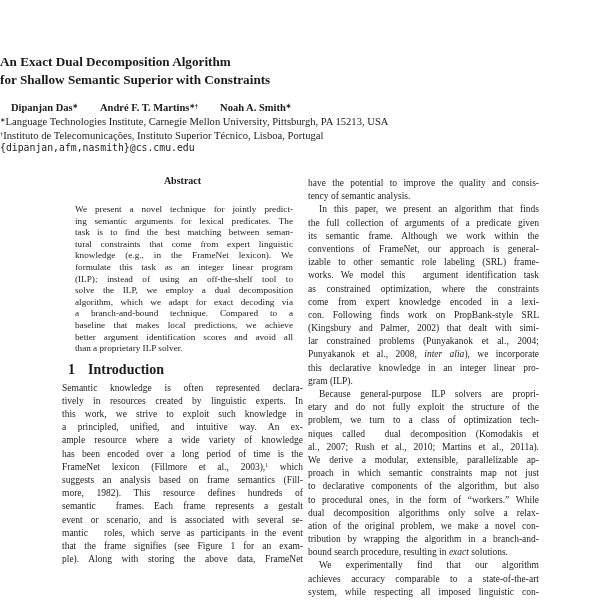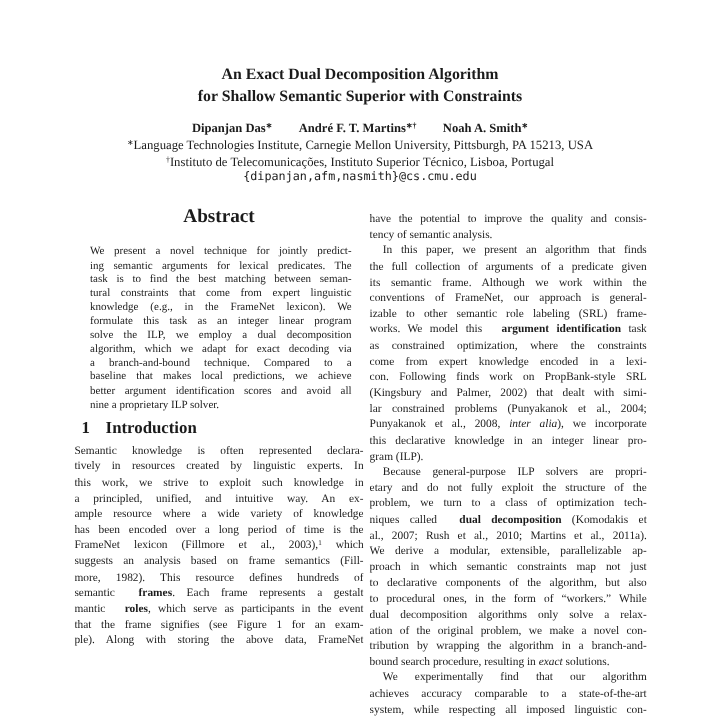--- a/index.html
+++ b/index.html
@@ -2,51 +2,51 @@
 <html><head>
 <meta charset="utf-8">
 <style>
   html,body{margin:0;padding:0;background:#ffffff;}
   .page{
     position:relative;width:600px;height:600px;background:#ffffff;
     overflow:hidden;color:#1b1b1b;
     font-family:"Liberation Serif", serif;
   }
   
-  .head{position:absolute;top:0;left:0;width:600px;text-align:center;}
+  .head{position:absolute;top:0;left:0;width:600px;text-align:left;}
   .title{margin-top:53px;font-size:13.2px;font-weight:bold;line-height:18px;}
   .authors{margin-top:12px;font-size:10.5px;font-weight:bold;line-height:13px;}
   .authors .author{margin:0 11px;}
   .affils{font-size:10.6px;line-height:13.5px;margin-top:1px;}
   .email{font-family:"DejaVu Sans Mono", monospace;font-size:9.8px;line-height:12px;}
   sup{font-size:0.62em;vertical-align:0.45em;line-height:0;}
   
   .col{position:absolute;top:170px;height:430px;overflow:hidden;}
   .col-left{left:62px;width:241px;}
   .col-right{left:308px;width:231px;}
-  .abs-head{margin-top:5px;text-align:center;font-weight:bold;font-size:16px;line-height:12px;}
+  .abs-head{margin-top:5px;text-align:center;font-weight:bold;font-size:10px;line-height:12px;}
   .abs-body{margin:17px 10px 0 13px;font-size:9.2px;line-height:11.6px;}
   .abs-body .ln{height:11.6px;}
   .sec-head{margin-top:8px;font-size:14px;font-weight:bold;line-height:13px;}
   .sec-num{margin-left:6px;margin-right:13px;}
   .body-par{font-size:9.5px;line-height:13.2px;}
   .body-par .ln{height:13.2px;}
   .intro{margin-top:6px;}
   .rc{margin-top:7px;}
   
   .ln{
     text-align:justify;
     -moz-text-align-last:justify;
     text-align-last:justify;
     overflow:hidden;
     white-space:normal;
   }
   .ln.last{text-align-last:left;-moz-text-align-last:left;}
   .ln.ind{text-indent:11px;}
-  .ln b{font-weight:bold;padding-left:10px;}
+  .ln b{font-weight:normal;padding-left:10px;}
   .ln i{font-style:italic;}
 </style>
 </head>
 <body>
 
 <div class="page">
 
   <div class="head">
     <div class="title">
       <div>An Exact Dual Decomposition Algorithm</div>
@@ -62,41 +62,43 @@
 
   <div class="col col-left">
     <div class="abs-head">Abstract</div>
     <div class="abs-body" id="abstract-par">
         <div class="ln">We present a novel technique for jointly predict-</div>
         <div class="ln">ing semantic arguments for lexical predicates. The</div>
         <div class="ln">task is to find the best matching between seman-</div>
         <div class="ln">tural constraints that come from expert linguistic</div>
         <div class="ln">knowledge (e.g., in the FrameNet lexicon). We</div>
         <div class="ln">formulate this task as an integer linear program</div>
+        <div class="ln">(ILP); instead of using an off-the-shelf tool to</div>
         <div class="ln">solve the ILP, we employ a dual decomposition</div>
         <div class="ln">algorithm, which we adapt for exact decoding via</div>
         <div class="ln">a branch-and-bound technique. Compared to a</div>
         <div class="ln">baseline that makes local predictions, we achieve</div>
         <div class="ln">better argument identification scores and avoid all</div>
-        <div class="ln last">nine a proprietary ILP solver.</div>
+        <div class="ln last">than a proprietary ILP solver.</div>
       </div>
     <div class="sec-head">
       <span class="sec-num">1</span><span>Introduction</span>
     </div>
     <div class="body-par intro" id="intro-par">
         <div class="ln">Semantic knowledge is often represented declara-</div>
         <div class="ln">tively in resources created by linguistic experts. In</div>
         <div class="ln">this work, we strive to exploit such knowledge in</div>
         <div class="ln">a principled, unified, and intuitive way. An ex-</div>
         <div class="ln">ample resource where a wide variety of knowledge</div>
         <div class="ln">has been encoded over a long period of time is the</div>
         <div class="ln">FrameNet lexicon (Fillmore et al., 2003),<sup>1</sup> which</div>
         <div class="ln">suggests an analysis based on frame semantics (Fill-</div>
         <div class="ln">more, 1982). This resource defines hundreds of</div>
         <div class="ln">semantic <b>frames</b>. Each frame represents a gestalt</div>
+        <div class="ln">event or scenario, and is associated with several se-</div>
         <div class="ln">mantic <b>roles</b>, which serve as participants in the event</div>
         <div class="ln">that the frame signifies (see Figure 1 for an exam-</div>
         <div class="ln">ple). Along with storing the above data, FrameNet</div>
       </div>
   </div>
 
   <div class="col col-right body-par rc" id="right-col">
       <div class="ln">have the potential to improve the quality and consis-</div>
       <div class="ln last">tency of semantic analysis.</div>
       <div class="ln ind">In this paper, we present an algorithm that finds</div>

